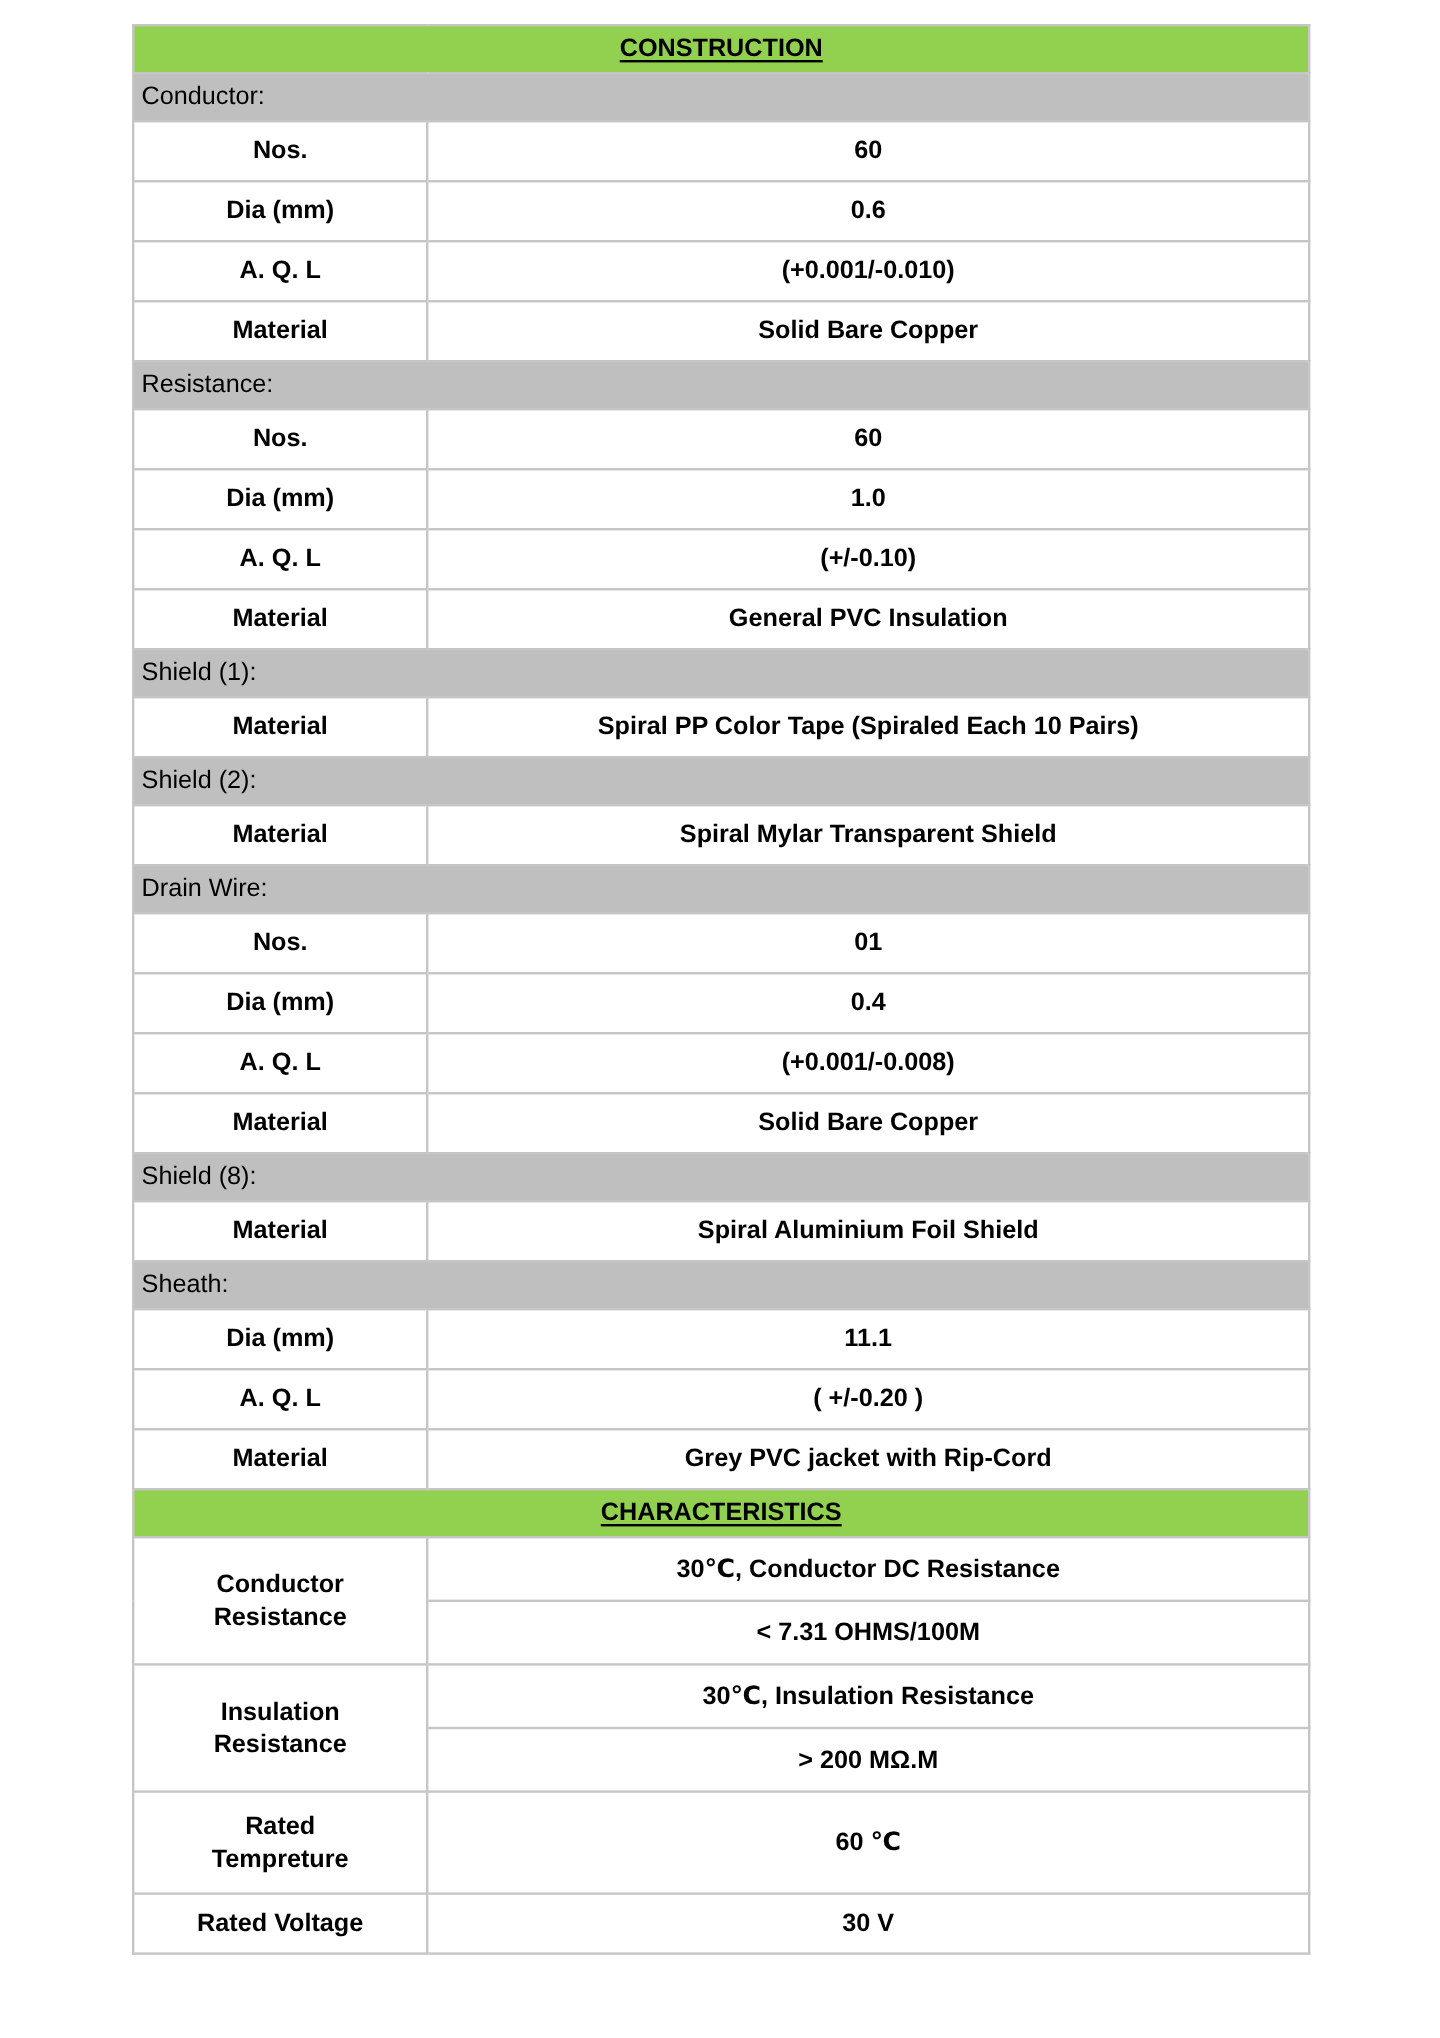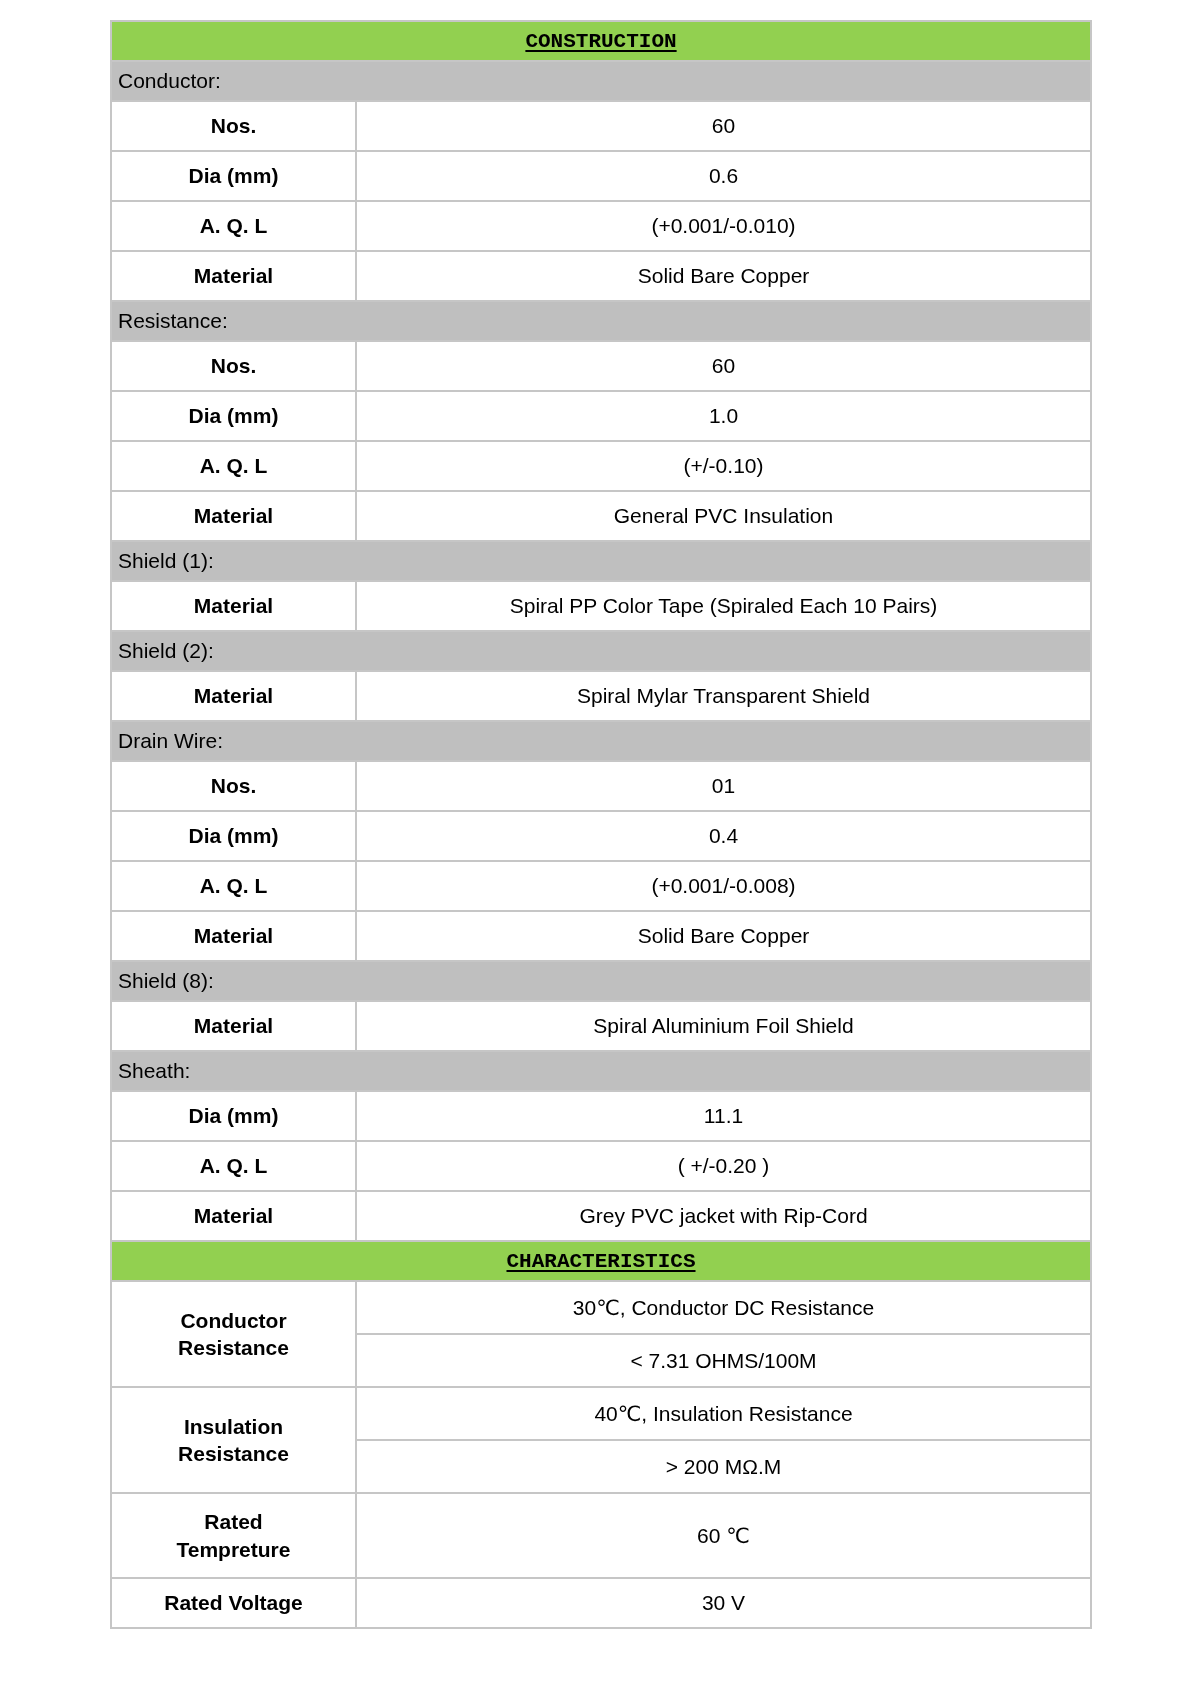--- a/index.html
+++ b/index.html
@@ -36,42 +36,41 @@
   }
   td.title{
     background:var(--header-bg);
     font-weight:bold;
     text-align:center;
     text-decoration:underline;
     text-decoration-thickness:2px;
     text-underline-offset:3px;
     height:40px;
     font-size:22px;
-    font-family:Liberation Mono, monospace;
   }
   td.section{
     background:var(--section-bg);
     font-weight:normal;
     text-align:left;
     padding-left:14px;
     height:40px;
     font-size:22px;
   }
   tr.datarow td{ height:50px; }
   tr.datarow.tall td{ height:85px; }
   tr.charrow td{ height:53px; }
   td.label{
     font-weight:bold;
     text-align:center;
     white-space:pre-line;
     line-height:1.3;
   }
   td.value{
     text-align:center;
-    font-weight:normal;
+    font-weight:bold;
   }
 </style>
 </head>
 <body>
 
 <div class="sheet">
   <table class="spec">
     <colgroup>
       <col style="width:245px">
       <col style="width:735px">
@@ -180,21 +179,21 @@
           <td class="label" rowspan="2">Conductor
 Resistance</td>
           <td class="value">30℃, Conductor DC Resistance</td>
         </tr>
         <tr class="charrow">
           <td class="value">&lt; 7.31 OHMS/100M</td>
         </tr>
         <tr class="charrow">
           <td class="label" rowspan="2">Insulation
 Resistance</td>
-          <td class="value">40℃, Insulation Resistance</td>
+          <td class="value">30℃, Insulation Resistance</td>
         </tr>
         <tr class="charrow">
           <td class="value">&gt; 200 MΩ.M</td>
         </tr>
         <tr class="datarow tall">
           <td class="label">Rated
 Tempreture</td>
           <td class="value">60 ℃</td>
         </tr>
         <tr class="datarow">

